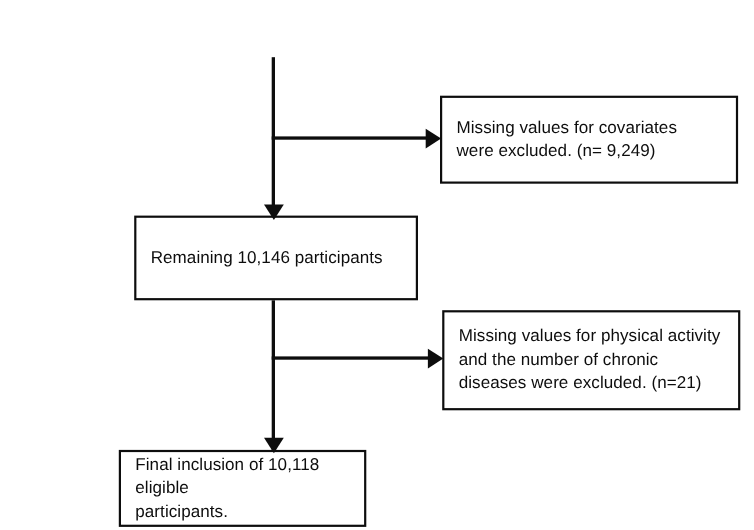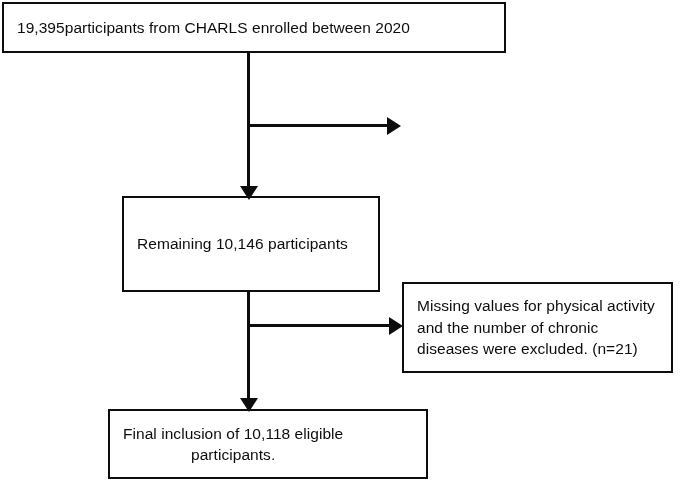--- a/index.html
+++ b/index.html
@@ -37,27 +37,27 @@
     letter-spacing: 0.05px;
   }
   
   #box-enrolled {
     left: 2px;  top: 2px;  width: 504px;  height: 51px;
   }
   #box-excluded-covariates {
     left: 400px; top: 87px; width: 271px; height: 80px;
   }
   #box-remaining {
-    left: 122px; top: 196px; width: 258px; height: 96px;
+    left: 122px; top: 196px; width: 258px; height: 77px;
   }
   #box-excluded-activity {
     left: 402px; top: 282px; width: 271px; height: 91px;
   }
   #box-final {
-    left: 108px; top: 409px; width: 320px; height: 70px; text-align: center;
+    left: 108px; top: 409px; width: 225px; height: 70px;
   }
   
   .conn-line {
     position: absolute;
     background: #0d0d0d;
     z-index: 1;
   }
   .conn-vertical { width: 3px; }
   .conn-horizontal { height: 3px; }
 
@@ -85,24 +85,25 @@
   #arrowhead-down-1  { left: 239.5px; top: 186px; }
   #arrowhead-down-2  { left: 239.5px; top: 398px; }
   #arrowhead-right-1 { left: 387px; top: 116.5px; }
   #arrowhead-right-2 { left: 389px; top: 316.5px; }
 </style>
 </head>
 <body>
 
 <div id="flowchart-canvas">
 
-  <div class="node-box" id="box-enrolled">
-    <span class="node-text">19,395participants from CHARLS enrolled between 2020</span>
+
+  <div class="node-box" id="box-excluded-covariates">
+    <span class="node-text">Missing values for covariates
+were excluded. (n= 9,249)</span>
   </div>
-
 
   <div class="node-box" id="box-remaining">
     <span class="node-text">Remaining 10,146 participants</span>
   </div>
 
   <div class="node-box" id="box-excluded-activity">
     <span class="node-text">Missing values for physical activity
 and the number of chronic
 diseases were excluded. (n=21)</span>
   </div>

